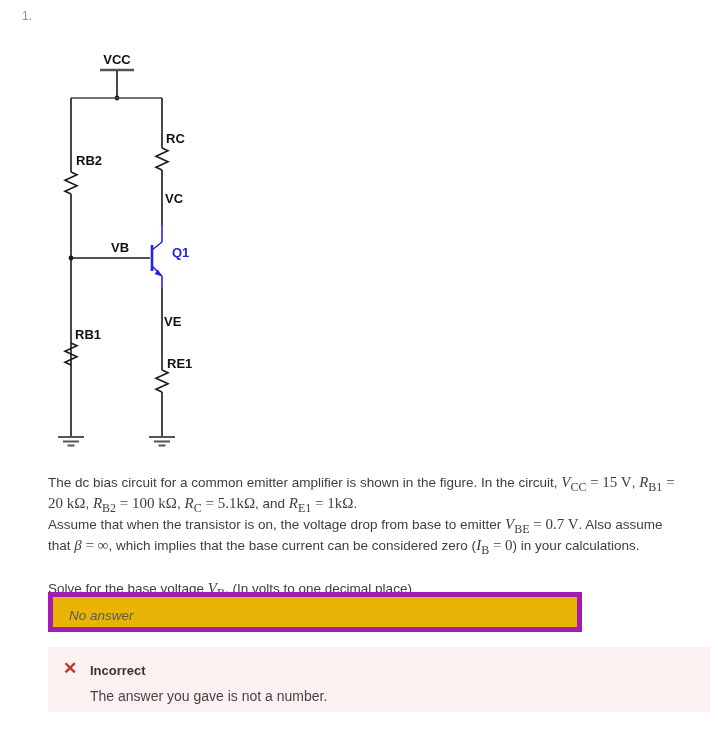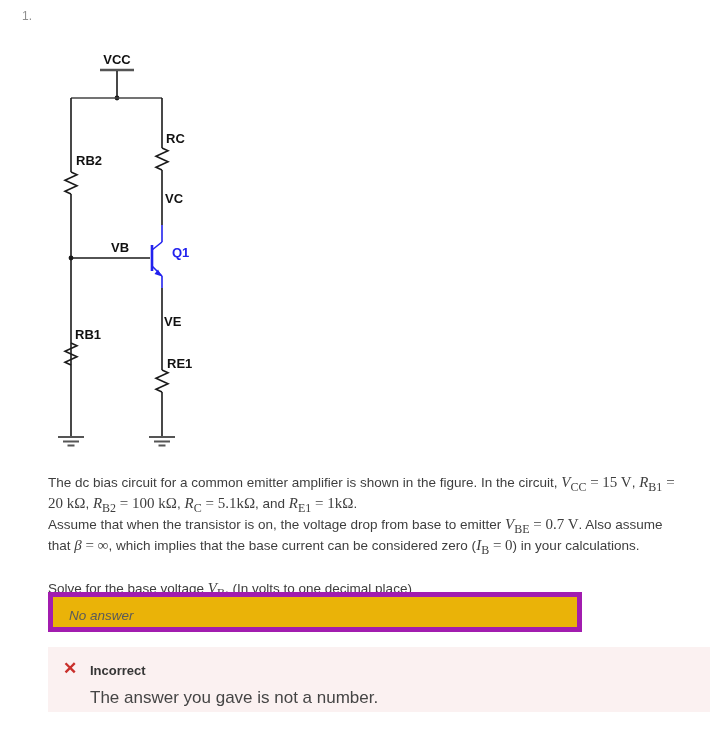--- a/index.html
+++ b/index.html
@@ -17,21 +17,21 @@
   .para .math i { font-style:italic; }
   .para .math sub { font-size:12px; line-height:0; }
 
   .answer-box { position:absolute; left:48px; top:592px; width:534px; height:40px;
                 background:#eab308; border:5px solid #a21caf; box-sizing:border-box; }
   .no-answer { position:absolute; left:16px; top:11px; font-style:italic; color:#5a5a5a; font-size:13.5px; }
 
   .feedback { position:absolute; left:48px; top:647px; width:662px; height:65px; background:#fbf1f1; }
   .fb-icon  { position:absolute; left:15px; top:11px; color:#c9302c; font-size:17px; font-weight:bold; }
   .fb-title { position:absolute; left:42px; top:16px; font-weight:bold; color:#363636; font-size:13px; }
-  .fb-msg   { position:absolute; left:42px; top:41px; color:#454545; font-size:17px; }
+  .fb-msg   { position:absolute; left:42px; top:41px; color:#454545; font-size:14px; }
 </style>
 </head>
 <body>
 
 <div class="page">
 
   <span class="qnum">1.</span>
 
   <svg class="circuit-svg" width="240" height="460" viewBox="0 0 240 460">
 

